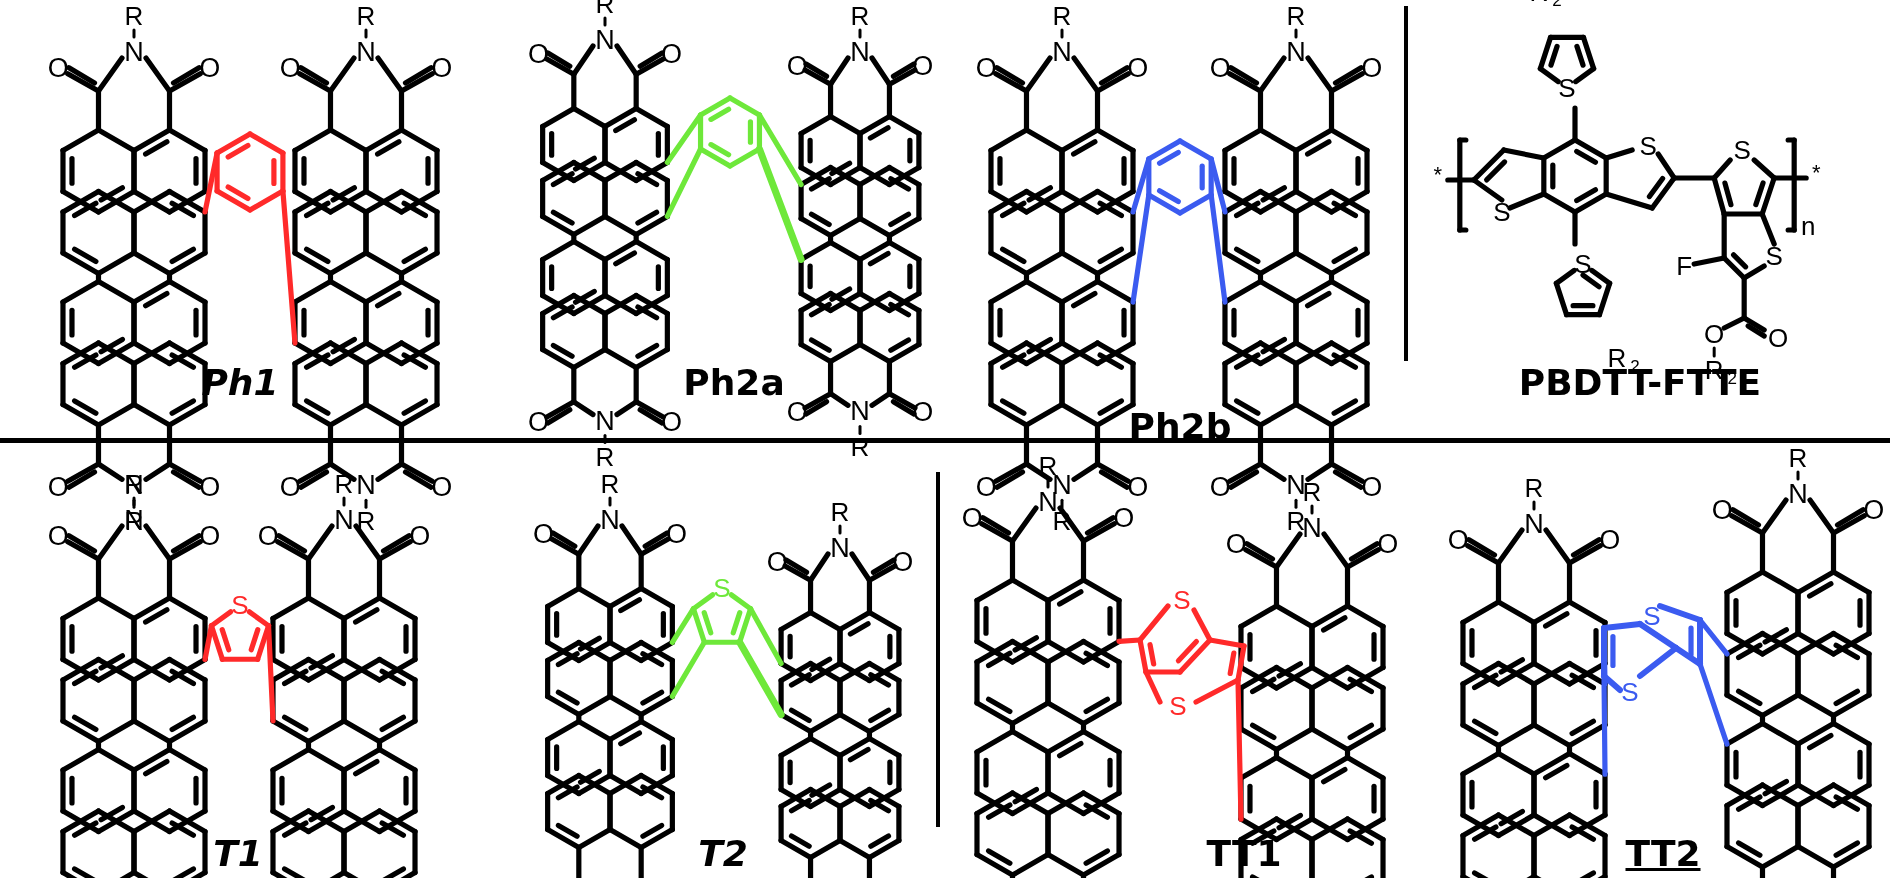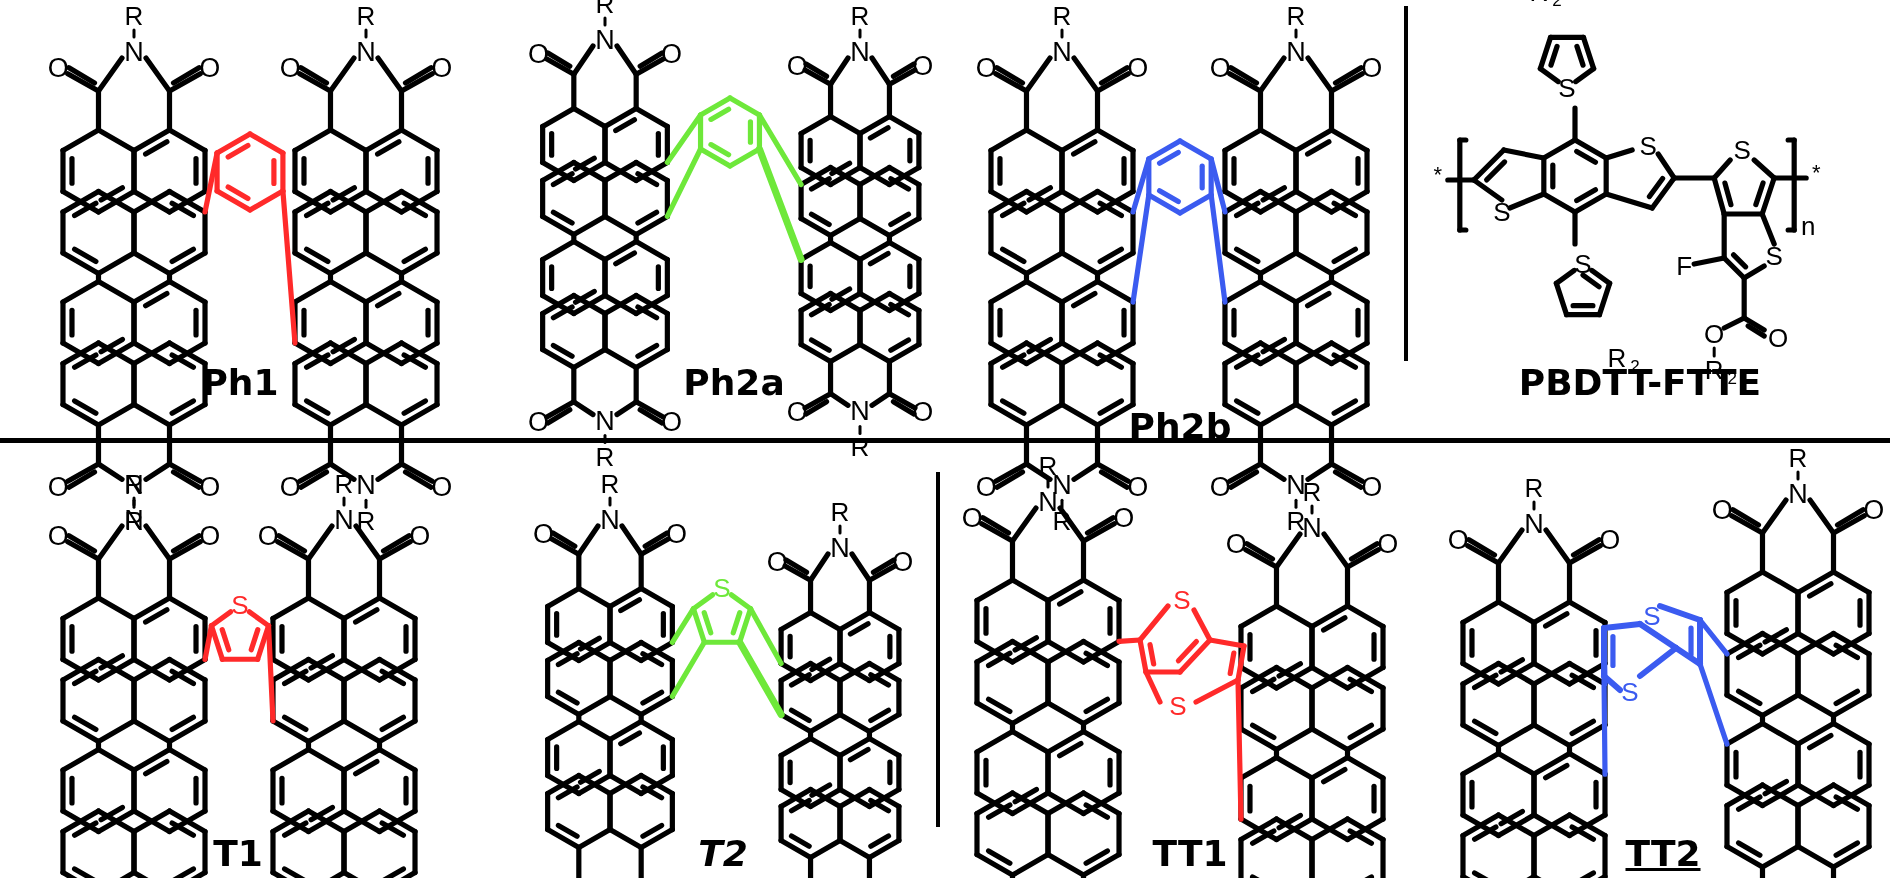--- a/index.html
+++ b/index.html
@@ -1489,20 +1489,20 @@
       <line x1="1605.014083110324" y1="774.1" x2="1604" y2="676" stroke="#3b5bf0" stroke-width="5.2" stroke-linecap="round"></line>
       <line x1="1700" y1="620" x2="1726.985916889676" y2="653.9" stroke="#3b5bf0" stroke-width="5.2" stroke-linecap="round"></line>
       <line x1="1700" y1="664" x2="1726.985916889676" y2="744.1" stroke="#3b5bf0" stroke-width="5.2" stroke-linecap="round"></line>
     </g>
 </svg>
 
 <div class="divider" style="left:0;top:438px;width:1890px;height:5px;"></div>
 <div class="divider" style="left:1404px;top:6px;width:4px;height:355px;"></div>
 <div class="divider" style="left:936px;top:472px;width:4px;height:355px;"></div>
 
-<div class="label" style="left:240px;top:362px;">Ph1</div>
+<div class="label" style="left:240px;top:362px;font-style:italic;">Ph1</div>
 <div class="label" style="left:734px;top:362px;">Ph2a</div>
 <div class="label" style="left:1180px;top:362px;margin-top:44px;">Ph2b</div>
 <div class="label" style="left:1640px;top:362px;text-align:center;">PBDTT-FTTE</div>
-<div class="label" style="left:238px;top:833px;">T1</div>
+<div class="label" style="left:238px;top:833px;font-style:italic;">T1</div>
 <div class="label" style="left:723px;top:833px;font-style:italic;">T2</div>
-<div class="label" style="left:1190px;top:833px;">TT1</div>
+<div class="label" style="left:1244px;top:833px;">TT1</div>
 <div class="label" style="left:1663px;top:833px;text-decoration:underline;">TT2</div>
 
 </body></html>

